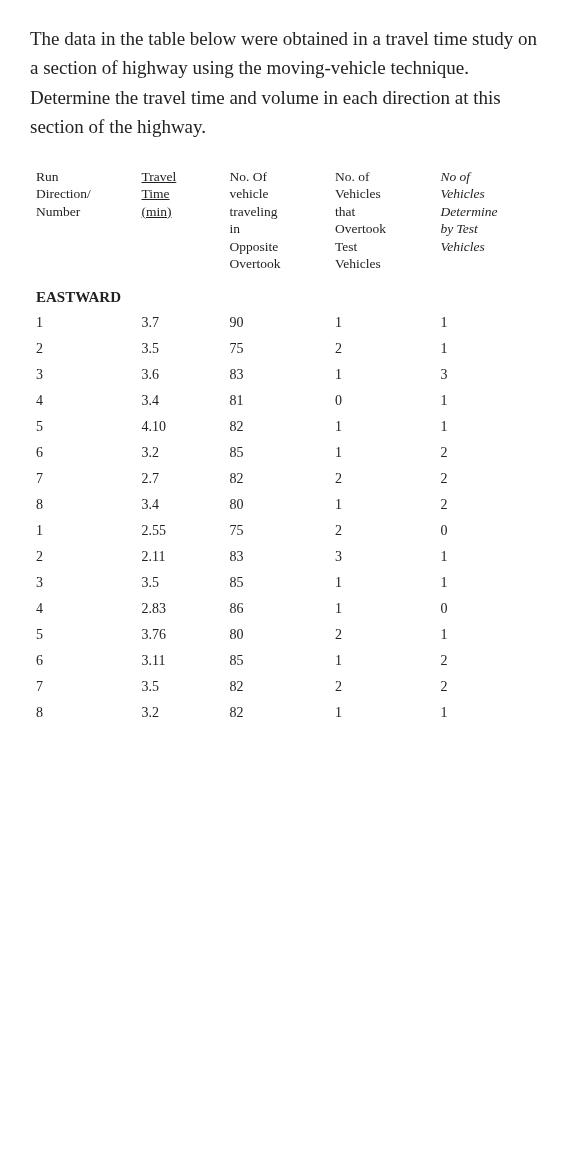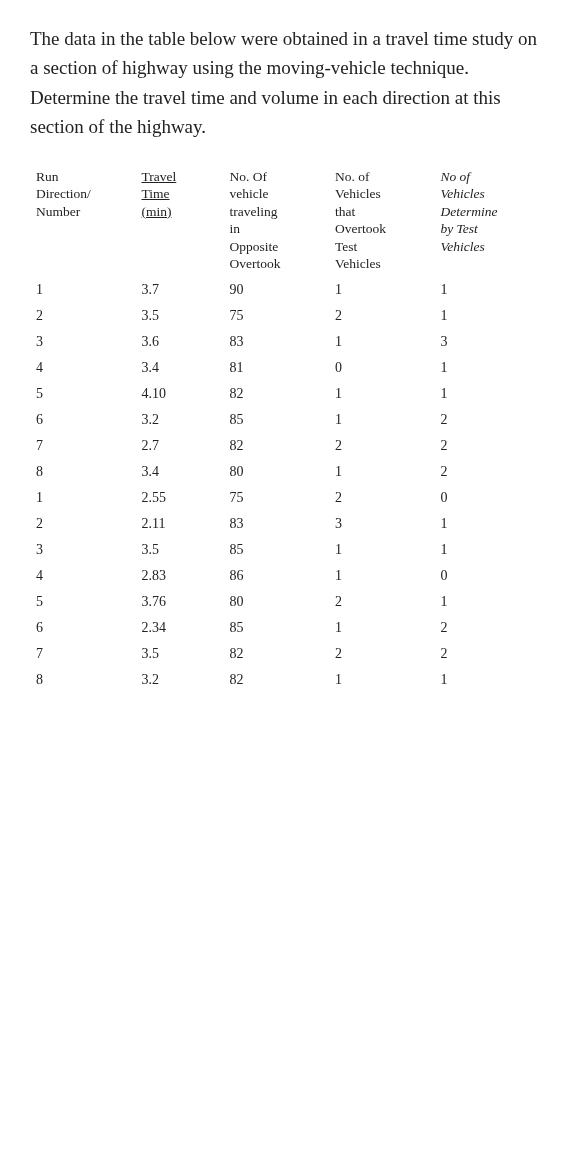--- a/index.html
+++ b/index.html
@@ -94,20 +94,23 @@
       <th class="col-overtaken">
         <span>No of</span><br>
         <span>Vehicles</span><br>
         <span>Determine</span><br>
         <span>by Test</span><br>
         <span>Vehicles</span>
       </th>
     </tr>
   </thead>
   <tbody id="table-body">
+  <tr class="section-header">
+        <td colspan="5">EASTWARD</td>
+      </tr>
       <tr class="data-row">
     <td>1</td>
     <td>3.7</td>
     <td>90</td>
     <td>1</td>
     <td>1</td>
   </tr>
       <tr class="data-row">
     <td>2</td>
     <td>3.5</td>
@@ -187,21 +190,21 @@
   </tr>
       <tr class="data-row">
     <td>5</td>
     <td>3.76</td>
     <td>80</td>
     <td>2</td>
     <td>1</td>
   </tr>
       <tr class="data-row">
     <td>6</td>
-    <td>2.34</td>
+    <td>3.11</td>
     <td>85</td>
     <td>1</td>
     <td>2</td>
   </tr>
       <tr class="data-row">
     <td>7</td>
     <td>3.5</td>
     <td>82</td>
     <td>2</td>
     <td>2</td>

